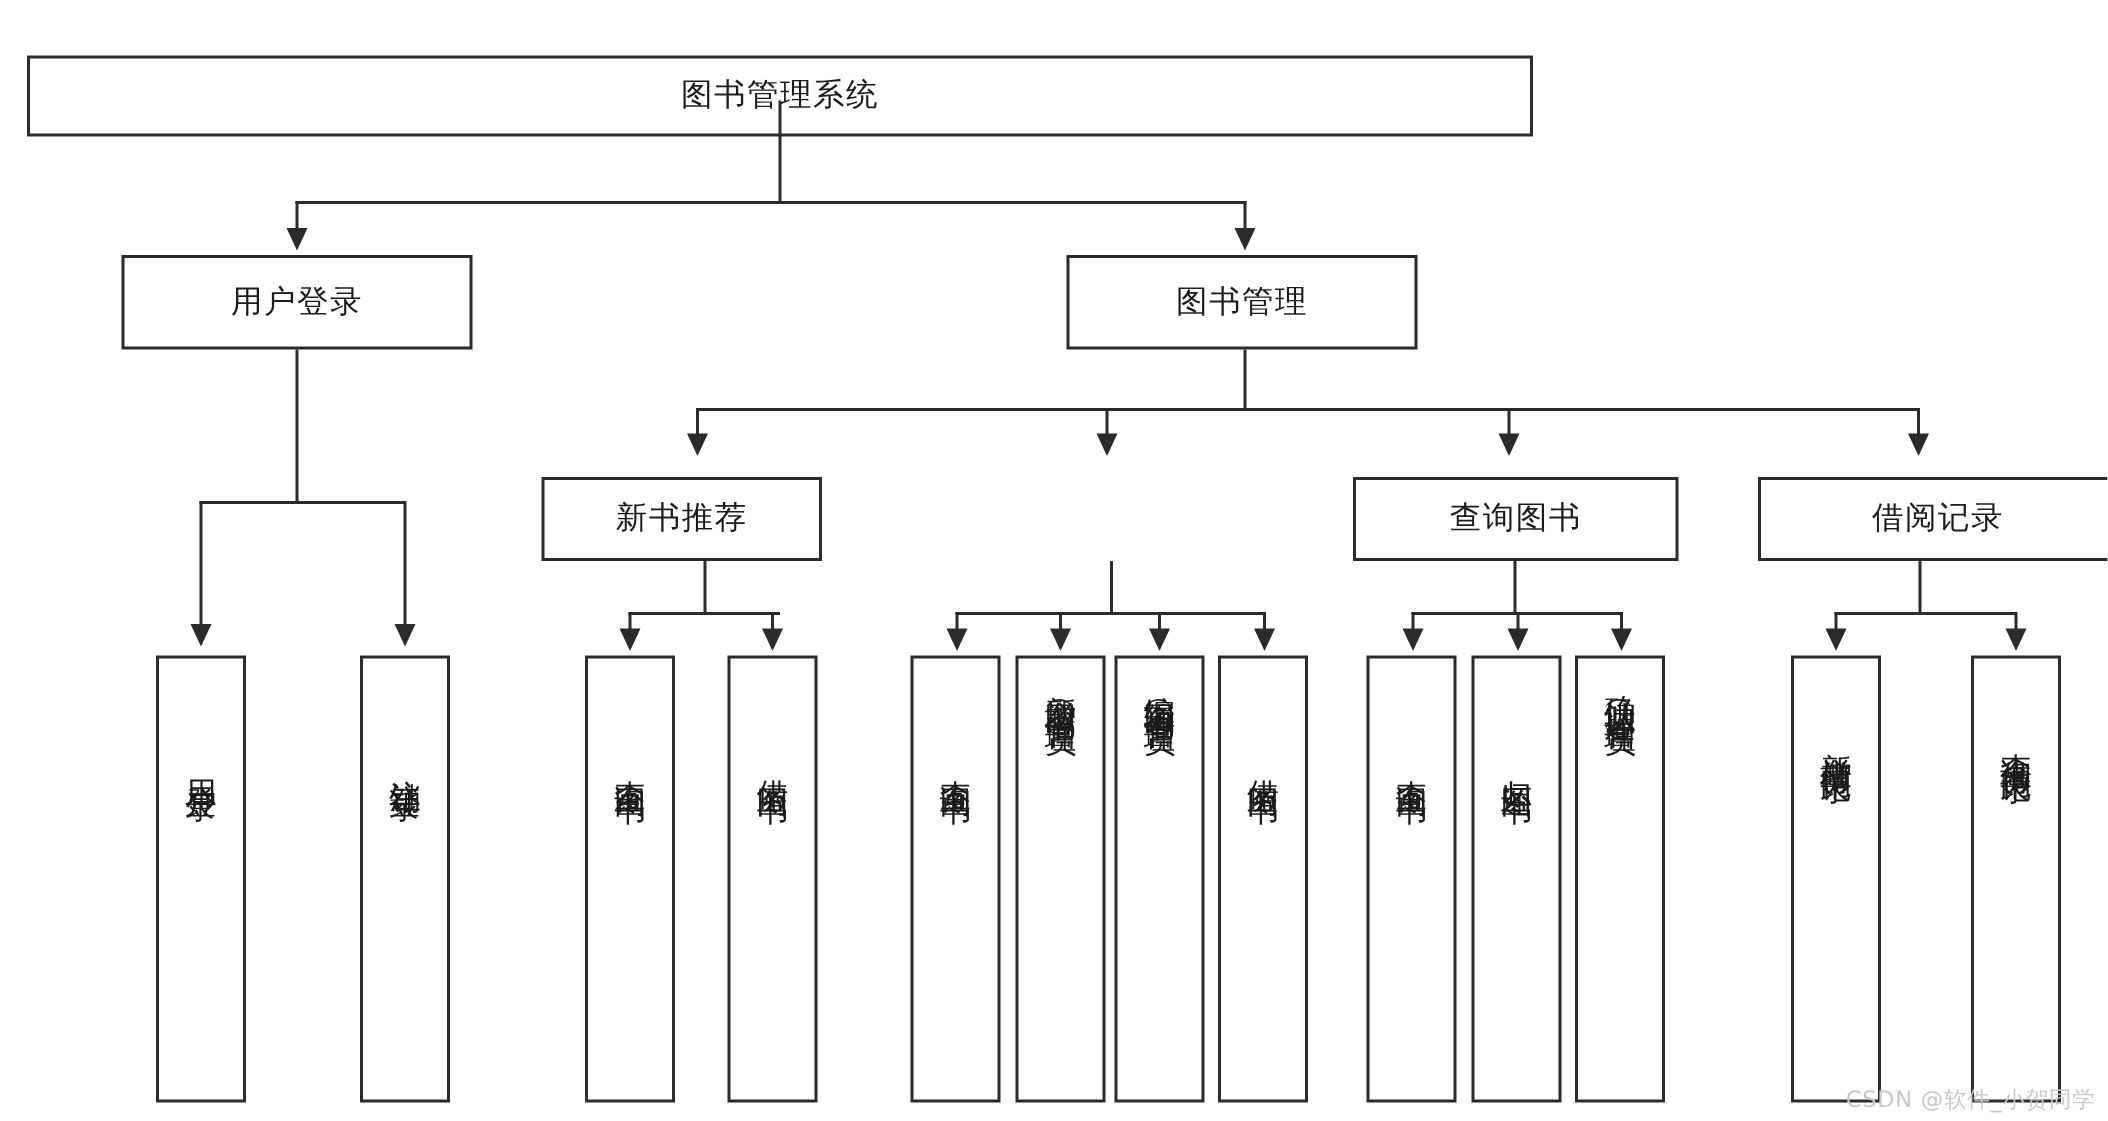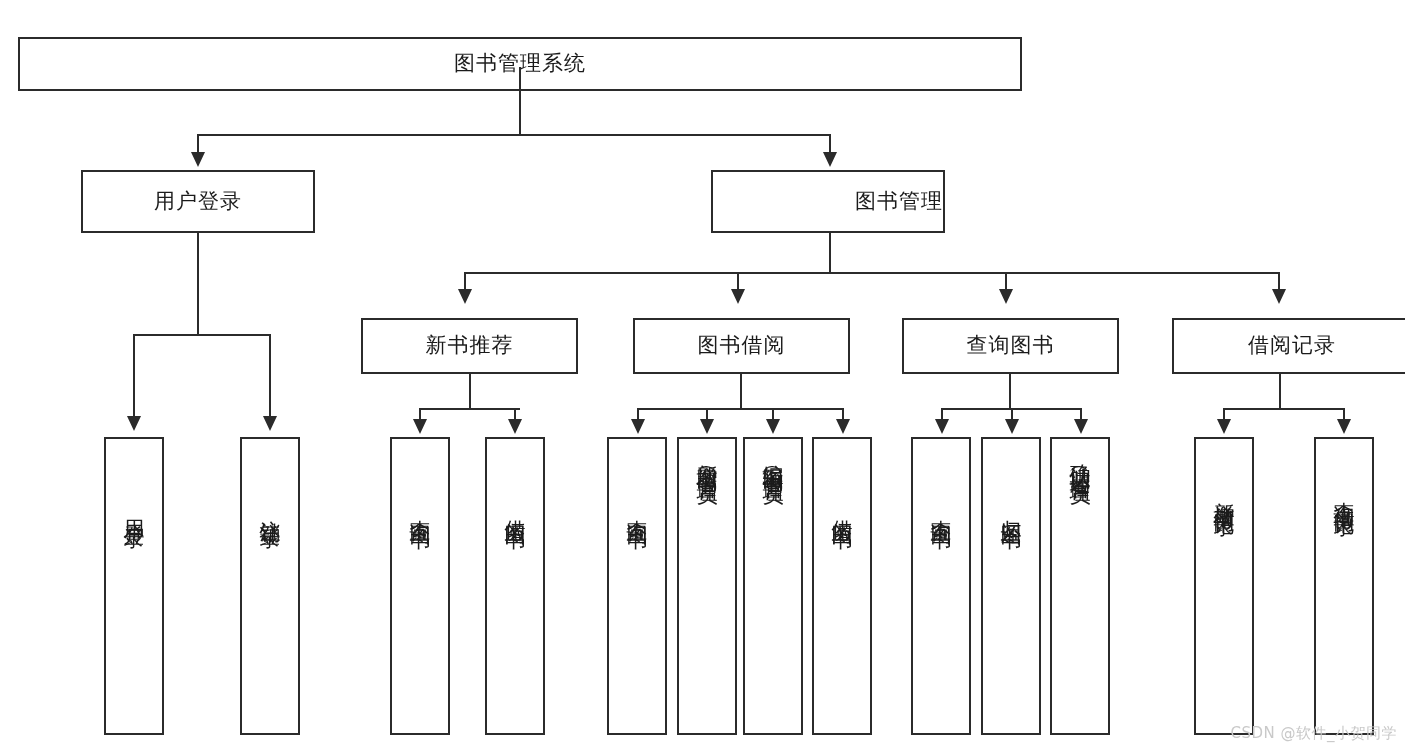--- a/index.html
+++ b/index.html
@@ -100,21 +100,21 @@
   <div class="ln hline" style="left:197px; top:134px; width:634px;"></div>
 
   <div class="ln vline" style="left:197px; top:134px; height:20px;"></div>
   <div class="arrow" style="left:191px; top:152px;"></div>
   <div class="ln vline" style="left:829px; top:134px; height:20px;"></div>
   <div class="arrow" style="left:823px; top:152px;"></div>
 
   <div class="node h-node" style="left:81px; top:170px; width:234px; height:63px;">
     <span class="cap">用户登录</span>
   </div>
-  <div class="node h-node" style="left:711px; top:170px; width:234px; height:63px;justify-content:flex-end;">
+  <div class="node h-node" style="left:711px; top:170px; width:234px; height:63px;">
     <span class="cap">图书管理</span>
   </div>
 
   <div class="ln vline" style="left:197px; top:233px; height:102px;"></div>
   <div class="ln hline" style="left:133px; top:334px; width:137px;"></div>
   <div class="ln vline" style="left:133px; top:334px; height:84px;"></div>
   <div class="arrow" style="left:127px; top:416px;"></div>
   <div class="ln vline" style="left:269px; top:334px; height:84px;"></div>
   <div class="arrow" style="left:263px; top:416px;"></div>
 
@@ -122,25 +122,22 @@
   <div class="ln hline" style="left:464px; top:272px; width:816px;"></div>
   <div class="ln vline" style="left:464px; top:272px; height:18px;"></div>
   <div class="arrow" style="left:458px; top:289px;"></div>
   <div class="ln vline" style="left:737px; top:272px; height:18px;"></div>
   <div class="arrow" style="left:731px; top:289px;"></div>
   <div class="ln vline" style="left:1005px; top:272px; height:18px;"></div>
   <div class="arrow" style="left:999px; top:289px;"></div>
   <div class="ln vline" style="left:1278px; top:272px; height:18px;"></div>
   <div class="arrow" style="left:1272px; top:289px;"></div>
 
-  <div class="node h-node" style="left:361px; top:318px; width:217px; height:56px;">
+  <div class="node h-node" style="left:361px; top:318px; width:187px; height:56px;">
     <span class="cap">新书推荐</span>
-  </div>
-  <div class="node h-node" style="left:633px; top:318px; width:217px; height:56px;">
-    <span class="cap">图书借阅</span>
   </div>
   <div class="node h-node" style="left:902px; top:318px; width:217px; height:56px;">
     <span class="cap">查询图书</span>
   </div>
   <div class="node h-node" style="left:1172px; top:318px; width:240px; height:56px;">
     <span class="cap">借阅记录</span>
   </div>
 
   <div class="ln vline" style="left:469px; top:374px; height:35px;"></div>
   <div class="ln hline" style="left:419px; top:408px; width:101px;"></div>

